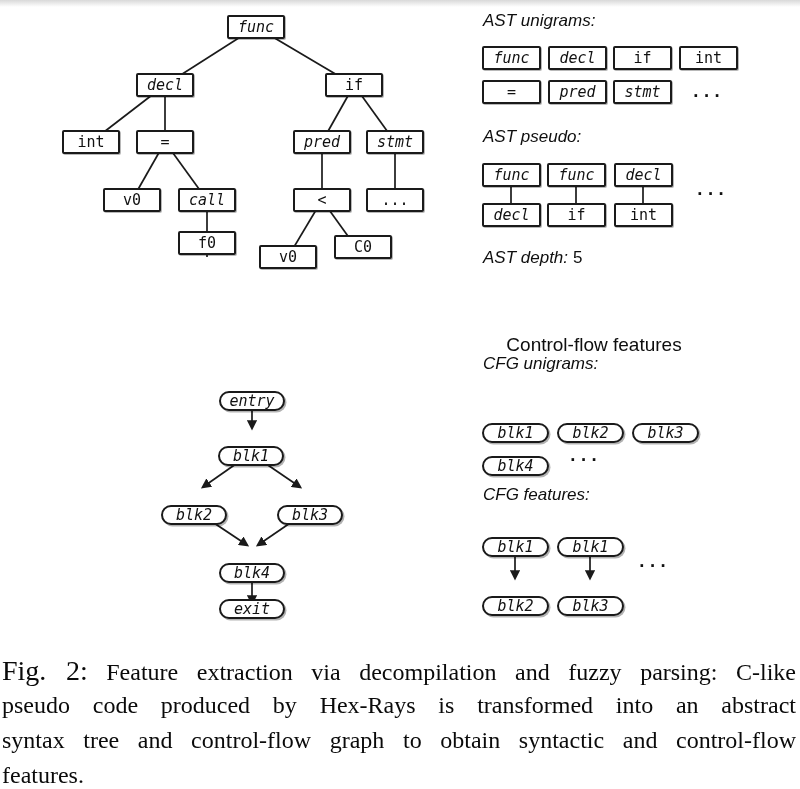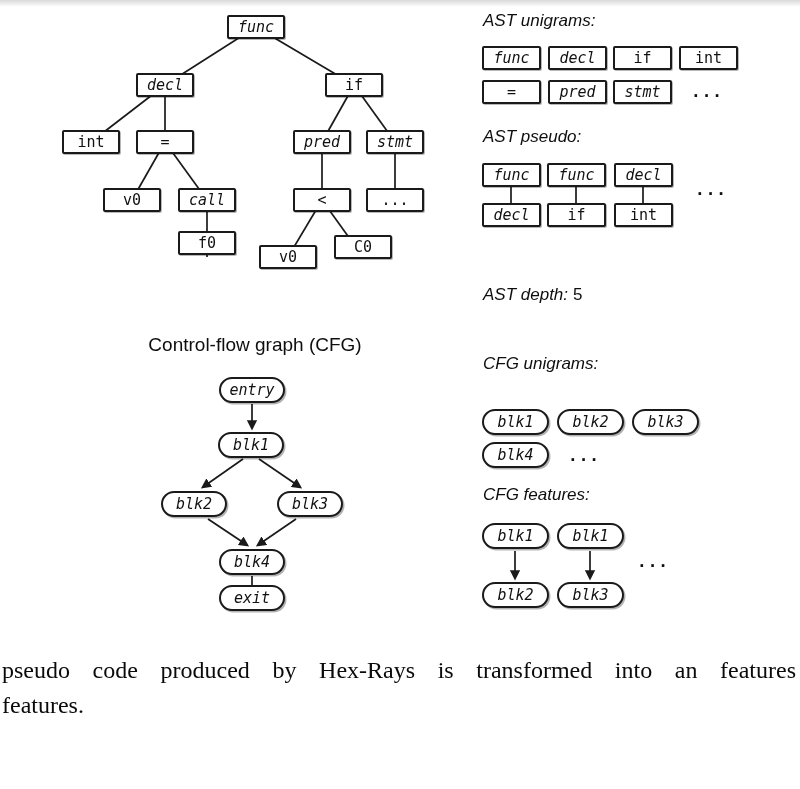--- a/index.html
+++ b/index.html
@@ -20,42 +20,43 @@
     border:2px solid #1a1a1a; background:#ffffff; border-radius:2px;
     display:flex; align-items:center; justify-content:center;
     font-family:"DejaVu Sans Mono", monospace; font-size:15px; color:#111;
     box-shadow:1px 1px 0 rgba(0,0,0,0.28);
   }
   .fbox { width:59px; }
   .it { font-style:italic; }
 
   
   .pill {
-    position:absolute; z-index:2; width:66px; height:26px;
+    position:absolute; z-index:2; width:66px; height:20px;
     border:2px solid #1a1a1a; background:#ffffff; border-radius:13px;
     display:flex; align-items:center; justify-content:center;
     font-family:"DejaVu Sans Mono", monospace; font-style:italic;
     font-size:15px; color:#111;
     box-shadow:1.5px 1.5px 0 rgba(0,0,0,0.30);
+    margin-top:14px;
   }
   .pill.w68 { width:67px; }
 
   .h-it {
     position:absolute; z-index:2; font-style:italic; font-size:17px;
     color:#0e0e0e; white-space:nowrap;
   }
   .h-reg {
     position:absolute; z-index:2; font-size:19px; color:#0e0e0e;
     text-align:center; white-space:nowrap;
   }
   .dots {
     position:absolute; z-index:2; font-family:"DejaVu Sans Mono", monospace;
     font-weight:bold; font-size:16px; color:#111; letter-spacing:1px;
   }
-  .depth-line { position:absolute; z-index:2; font-size:17px; white-space:nowrap;margin-top:37px; }
+  .depth-line { position:absolute; z-index:2; font-size:17px; white-space:nowrap; }
   .depth-line .num { font-style:normal; margin-left:5px; }
 
   .caption {
     position:absolute; z-index:2; left:2px; top:653px; width:794px;
     font-family:"Liberation Serif", serif; font-size:24px; color:#0a0a0a;
   }
   .cap-line { height:35px; line-height:35px; text-align:justify; text-align-last:justify; overflow:hidden; }
   .cap-line.last { text-align:left; text-align-last:left; }
   .fig-label { font-size:28px; }
 </style>
@@ -134,41 +135,43 @@
   <div class="mbox fbox it" style="left:482px;top:163px">func</div>
   <div class="mbox fbox it" style="left:547px;top:163px">func</div>
   <div class="mbox fbox it" style="left:614px;top:163px">decl</div>
   <div class="mbox fbox it" style="left:482px;top:203px">decl</div>
   <div class="mbox fbox" style="left:547px;top:203px">if</div>
   <div class="mbox fbox" style="left:614px;top:203px">int</div>
   <div class="dots" style="left:695px;top:180px">...</div>
 
   <div class="depth-line h-it" style="left:483px;top:248px"><span>AST depth:</span><span class="num">5</span></div>
 
-  <div class="h-reg" style="left:130px;top:334px;width:250px">Control-flow graph (CFG)</div>
 
   <div class="pill" style="left:219px;top:377px">entry</div>
   <div class="pill" style="left:218px;top:432px">blk1</div>
   <div class="pill" style="left:161px;top:491px">blk2</div>
   <div class="pill" style="left:277px;top:491px">blk3</div>
   <div class="pill" style="left:219px;top:549px">blk4</div>
   <div class="pill" style="left:219px;top:585px">exit</div>
 
+  <div class="h-reg" style="left:483px;top:334px;width:222px">Control-flow features</div>
 
   <div class="h-it" style="left:483px;top:354px">CFG unigrams:</div>
   <div class="pill w68" style="left:482px;top:409px">blk1</div>
   <div class="pill w68" style="left:557px;top:409px">blk2</div>
   <div class="pill w68" style="left:632px;top:409px">blk3</div>
   <div class="pill w68" style="left:482px;top:442px">blk4</div>
   <div class="dots" style="left:568px;top:446px">...</div>
 
   <div class="h-it" style="left:483px;top:485px">CFG features:</div>
   <div class="pill w68" style="left:482px;top:523px">blk1</div>
   <div class="pill w68" style="left:557px;top:523px">blk1</div>
   <div class="pill w68" style="left:482px;top:582px">blk2</div>
   <div class="pill w68" style="left:557px;top:582px">blk3</div>
   <div class="dots" style="left:637px;top:552px">...</div>
 
   <div class="caption">
-    <div class="cap-line">pseudo code produced by Hex-Rays is transformed into an features</div>
+    <div class="cap-line"><span class="fig-label">Fig. 2:</span> <span>Feature extraction via decompilation and fuzzy parsing: C-like</span></div>
+    <div class="cap-line">pseudo code produced by Hex-Rays is transformed into an abstract</div>
+    <div class="cap-line">syntax tree and control-flow graph to obtain syntactic and control-flow</div>
     <div class="cap-line last">features.</div>
   </div>
 </div>
 
 </body></html>

